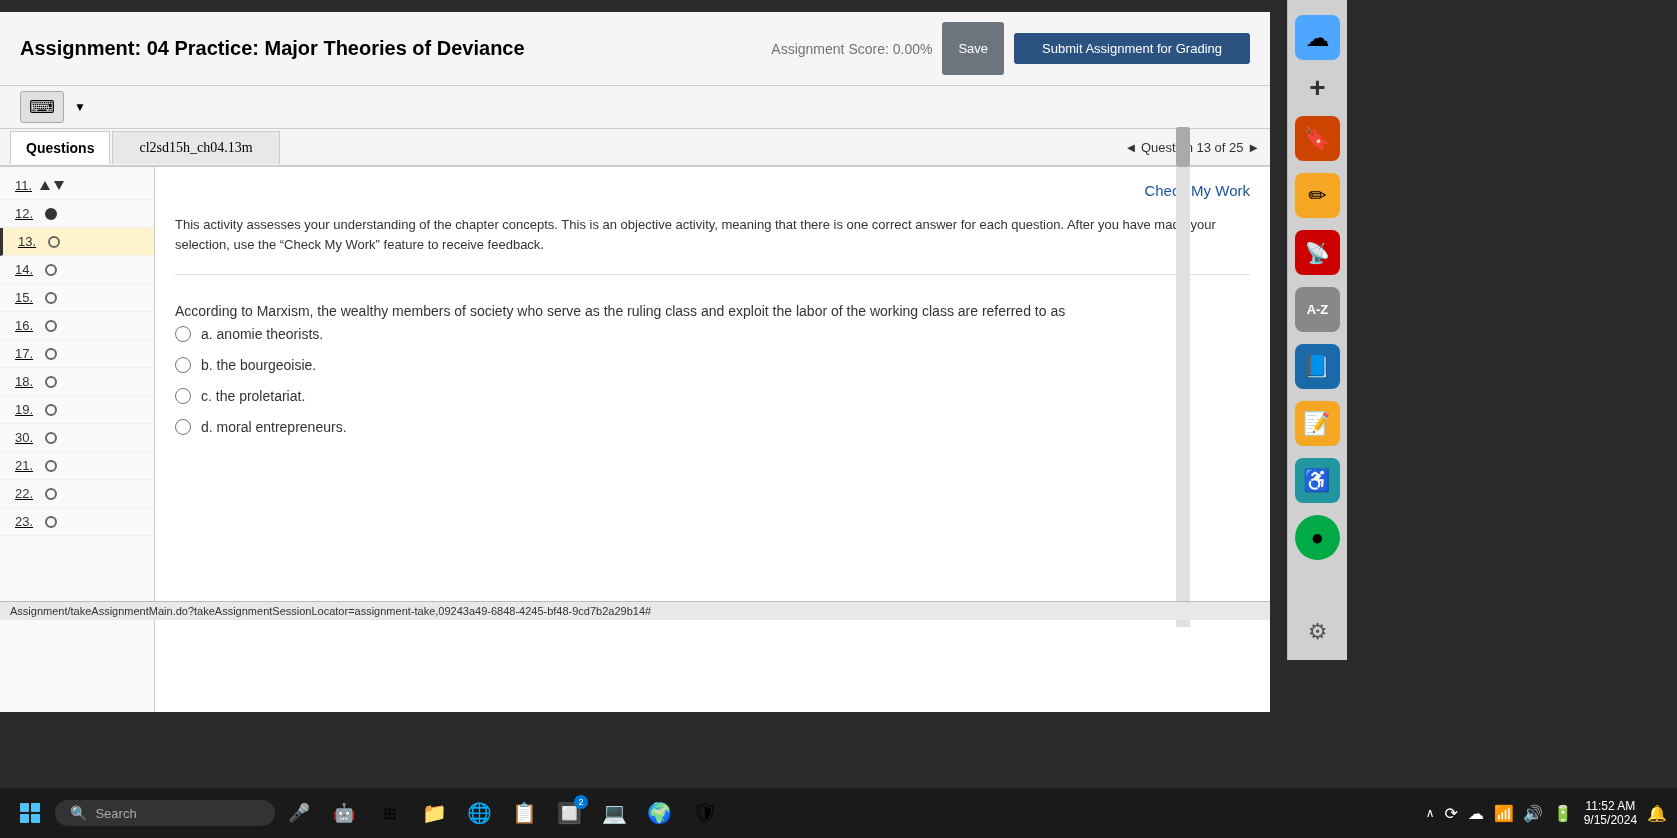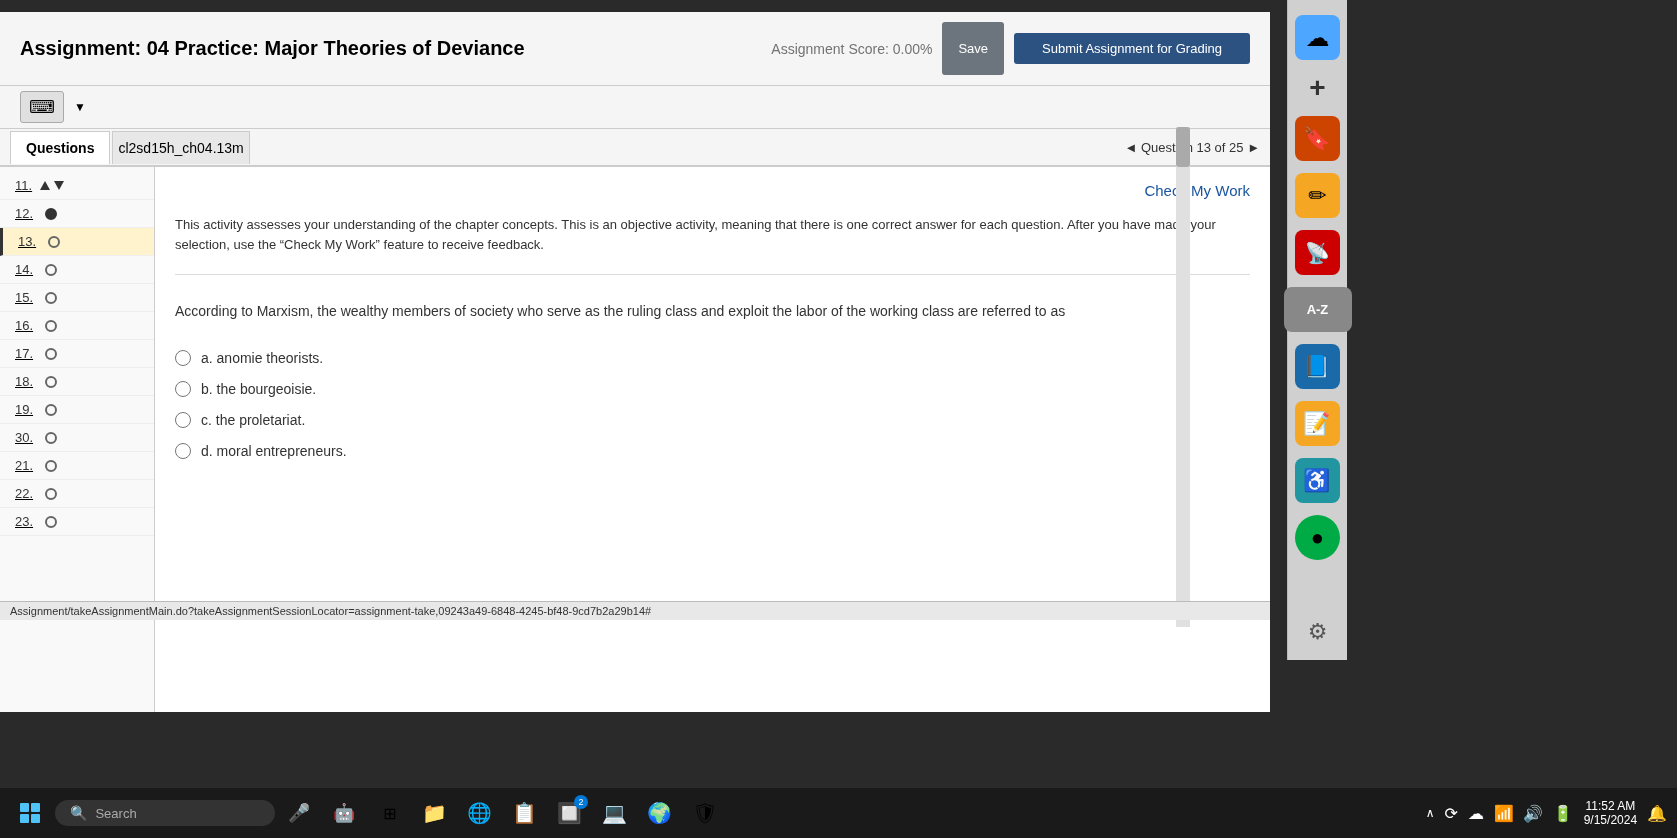--- a/index.html
+++ b/index.html
@@ -99,26 +99,27 @@
       font-size: 14px;
       padding: 8px 15px;
       background: white;
       border: 1px solid #ccc;
       border-bottom: none;
       cursor: pointer;
     }
 
     .tab-cl2sd {
       font-size: 14px;
-      padding: 8px 5px;
+      padding: 8px 26px;
       background: #e8e8e8;
       border: 1px solid #ccc;
       border-bottom: none;
       cursor: pointer;
       margin-left: 2px;
+      font-family: Liberation Serif, serif;
     }
 
     .tab-right {
       margin-left: auto;
       font-size: 13px;
       color: #333;
     }
 
     
     .questions-sidebar {
@@ -192,21 +193,21 @@
       line-height: 1.5;
       margin-bottom: 25px;
       border-bottom: 1px solid #ddd;
       padding-bottom: 20px;
     }
 
     .question-text {
       font-size: 14px;
       color: #333;
       line-height: 1.6;
-      margin-bottom: 28px;
+      margin-bottom: 4px;
     }
 
     .answer-options {
       display: flex;
       flex-direction: column;
       gap: 15px;
     }
 
     .answer-option {
       display: flex;
@@ -480,21 +481,21 @@
     <span>Assignment/takeAssignmentMain.do?takeAssignmentSessionLocator=assignment-take,09243a49-6848-4245-bf48-9cd7b2a29b14#</span>
   </div>
 </div>
 
 <div class="right-sidebar" style="position:absolute; right:330px; top:0; width:60px; height:660px; background:#d0d0d0; display:flex; flex-direction:column; align-items:center; padding:15px 5px; gap:12px; border-left:1px solid #bbb;">
   <div style="width:45px;height:45px;border-radius:8px;background:#4da6ff;display:flex;align-items:center;justify-content:center;font-size:24px;cursor:pointer;">☁</div>
   <div style="font-size:28px;color:#333;cursor:pointer;font-weight:bold;">+</div>
   <div style="width:45px;height:45px;border-radius:8px;background:#cc4400;display:flex;align-items:center;justify-content:center;font-size:22px;cursor:pointer;">🔖</div>
   <div style="width:45px;height:45px;border-radius:8px;background:#f5a623;display:flex;align-items:center;justify-content:center;font-size:22px;cursor:pointer;">✏</div>
   <div style="width:45px;height:45px;border-radius:8px;background:#cc0000;display:flex;align-items:center;justify-content:center;font-size:20px;cursor:pointer;">📡</div>
-  <div style="width:68px;height:45px;border-radius:8px;background:#888;display:flex;align-items:center;justify-content:center;font-size:13px;font-weight:bold;color:white;cursor:pointer;">A-Z</div>
+  <div style="width:45px;height:45px;border-radius:8px;background:#888;display:flex;align-items:center;justify-content:center;font-size:13px;font-weight:bold;color:white;cursor:pointer;">A-Z</div>
   <div style="width:45px;height:45px;border-radius:8px;background:#1a6aaa;display:flex;align-items:center;justify-content:center;font-size:22px;cursor:pointer;">📘</div>
   <div style="width:45px;height:45px;border-radius:8px;background:#f5a623;display:flex;align-items:center;justify-content:center;font-size:22px;cursor:pointer;">📝</div>
   <div style="width:45px;height:45px;border-radius:8px;background:#2196a0;display:flex;align-items:center;justify-content:center;font-size:22px;cursor:pointer;">♿</div>
   <div style="width:45px;height:45px;border-radius:50%;background:#00aa44;display:flex;align-items:center;justify-content:center;font-size:22px;cursor:pointer;">●</div>
   <div style="font-size:22px;color:#555;cursor:pointer;margin-top:auto;">⚙</div>
 </div>
 
 <div class="taskbar">
 
   <div class="taskbar-start">

